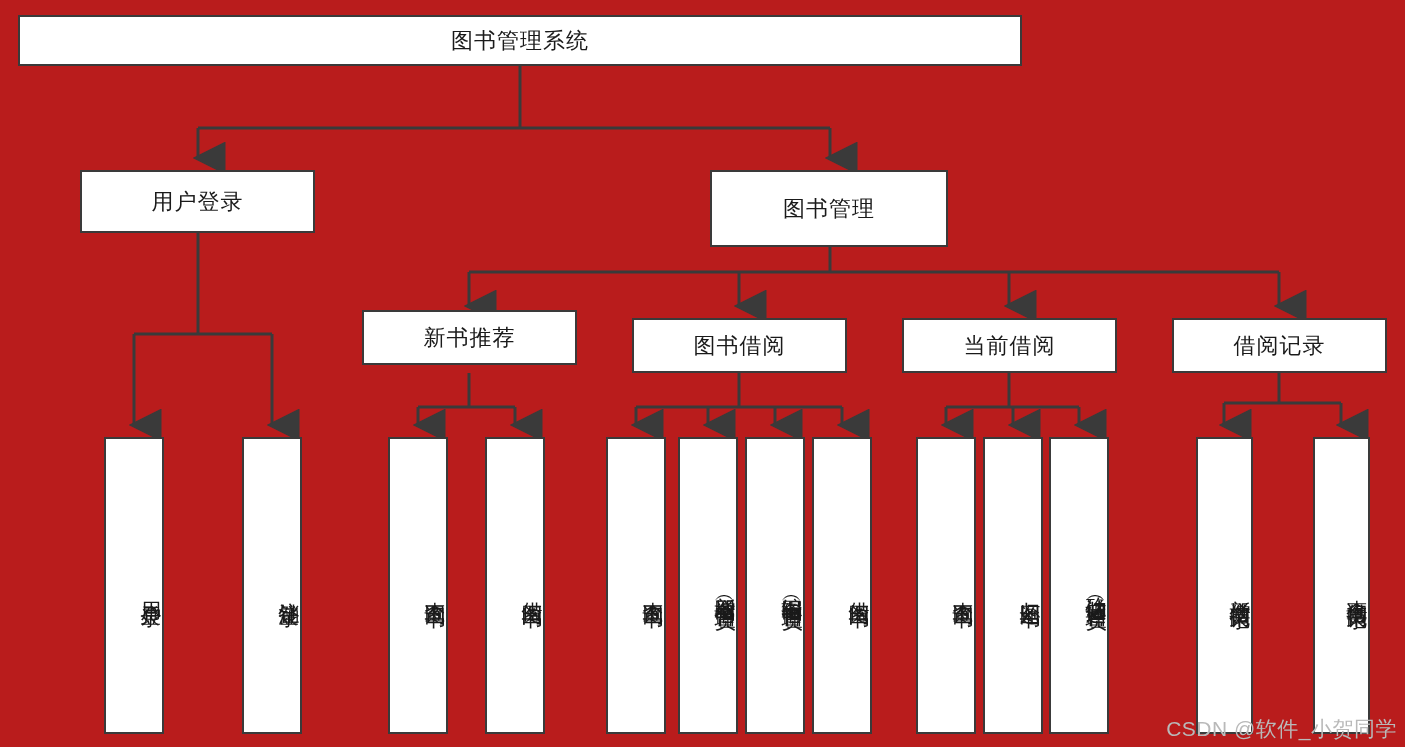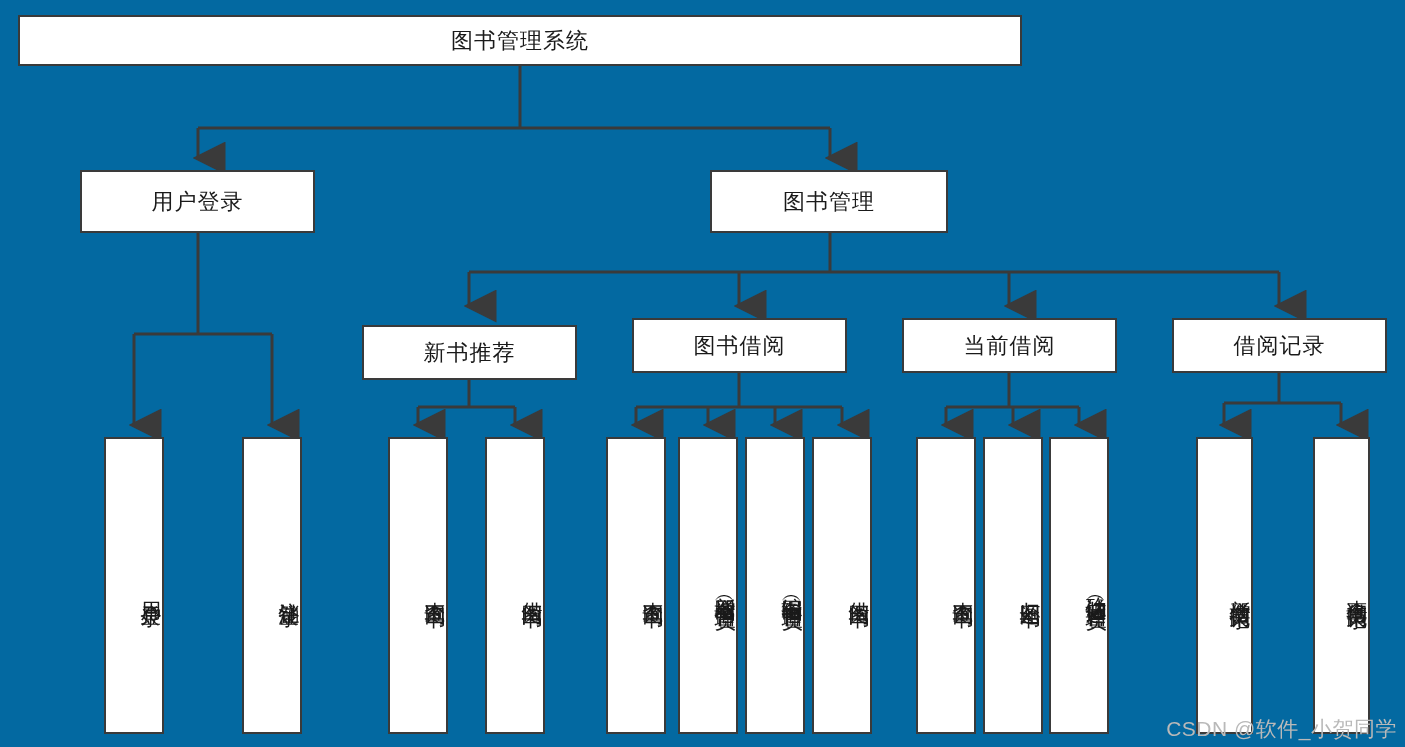--- a/index.html
+++ b/index.html
@@ -7,21 +7,21 @@
     padding: 0;
     background: #ffffff;
   }
   body {
     font-family: "Liberation Sans", "DejaVu Sans", sans-serif;
   }
   #canvas {
     position: relative;
     width: 1405px;
     height: 747px;
-    background: #0369a1;
+    background: #b91c1c;
     overflow: hidden;
   }
   svg.connectors {
     position: absolute;
     left: 0;
     top: 0;
     width: 1405px;
     height: 747px;
     pointer-events: none;
   }
@@ -122,25 +122,25 @@
     </g>
   </svg>
 
   <div class="node horiz" style="left:18px; top:15px; width:1004px; height:51px;">
     <span>图书管理系统</span>
   </div>
 
   <div class="node horiz" style="left:80px; top:170px; width:235px; height:63px;">
     <span>用户登录</span>
   </div>
-  <div class="node horiz" style="left:710px; top:170px; width:238px; height:63px;">
+  <div class="node horiz" style="left:710px; top:170px; width:238px; height:77px;">
     <span>图书管理</span>
   </div>
 
-  <div class="node horiz" style="left:362px; top:325px; width:215px; height:55px;">
+  <div class="node horiz" style="left:362px; top:310px; width:215px; height:55px;">
     <span>新书推荐</span>
   </div>
   <div class="node horiz" style="left:902px; top:318px; width:215px; height:55px;">
     <span>当前借阅</span>
   </div>
   <div class="node horiz" style="left:632px; top:318px; width:215px; height:55px;">
     <span>图书借阅</span>
   </div>
   <div class="node horiz" style="left:1172px; top:318px; width:215px; height:55px;text-align:right;">
     <span>借阅记录</span>

